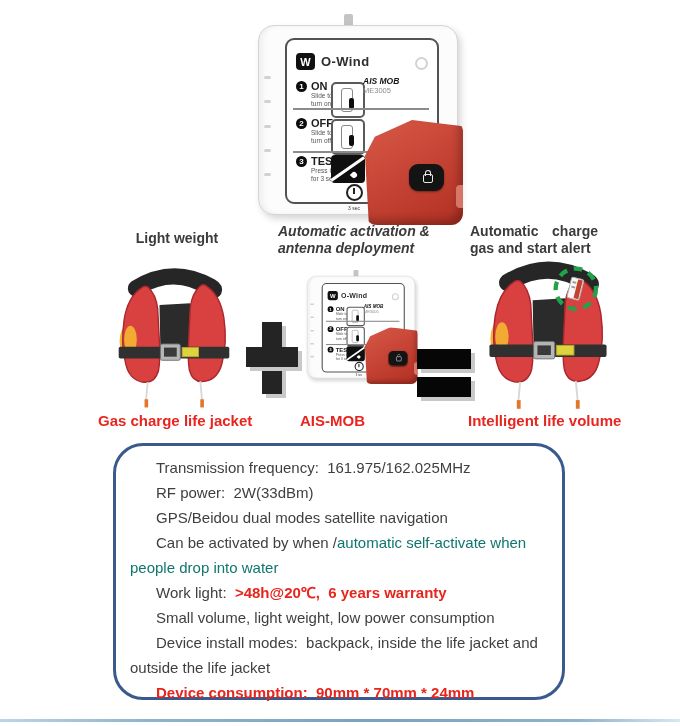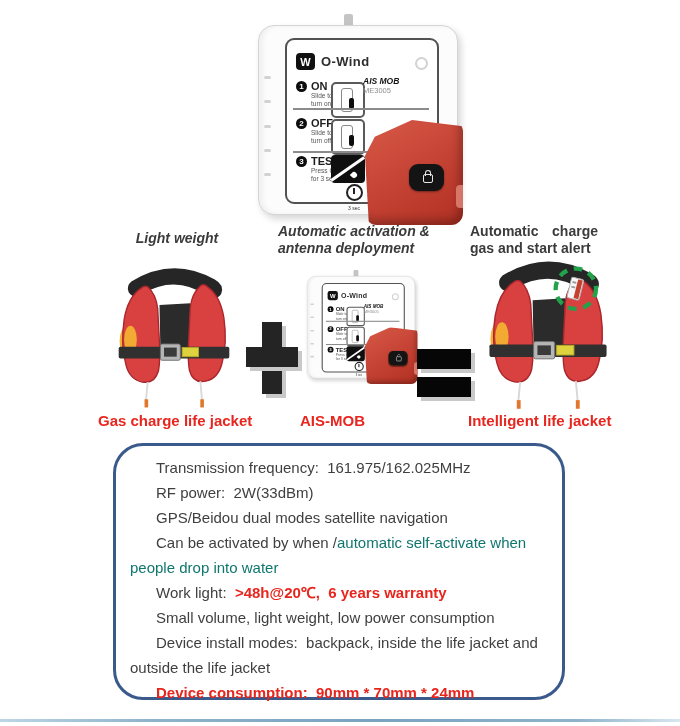--- a/index.html
+++ b/index.html
@@ -54,21 +54,21 @@
   .dev-button{position:absolute;left:44px;top:44px;width:35px;height:27px;background:#141414;border-radius:9px;
               box-shadow:0 1px 2px rgba(0,0,0,.4);}
   .btn-lock{position:absolute;left:14px;top:10px;width:8px;height:7px;border:1.5px solid #e8e8e8;border-radius:2px;}
   .btn-lock::before{content:"";position:absolute;left:1px;top:-5px;width:4px;height:5px;border:1.5px solid #e8e8e8;
                     border-bottom:none;border-radius:4px 4px 0 0;}
   .dev-mid-wrap{position:absolute;left:306px;top:270px;width:204px;height:200px;
                 transform:scale(0.54);transform-origin:0 0;}
 
   
   .feat{position:absolute;font-weight:bold;font-size:14px;color:#3b3b3b;line-height:1.18;}
-  .feat1{left:112px;top:230px;width:130px;text-align:center;font-style:italic;}
+  .feat1{left:112px;top:230px;width:130px;text-align:center;}
   .feat2{left:278px;top:223px;width:174px;font-style:italic;}
   .feat3{left:470px;top:223px;width:128px;text-align:justify;}
 
   
   .jacket{position:absolute;}
   .jacket-left{left:106px;top:252px;}
   .jacket-right{left:476px;top:248px;}
   .plus{position:absolute;left:246px;top:322px;width:54px;height:72px;}
   .plus::before{content:"";position:absolute;left:16px;top:0;width:20px;height:72px;background:#242424;box-shadow:4px 4px 0 #c9c9c9;}
   .plus::after{content:"";position:absolute;left:0;top:25px;width:52px;height:20px;background:#242424;box-shadow:4px 4px 0 #c9c9c9;}
@@ -282,21 +282,21 @@
       <rect x="97" y="29" width="13" height="22" rx="2" fill="#f7f7f7" stroke="#b0b0b0"></rect>
       <rect x="104" y="30" width="5" height="20" fill="#c4402f"></rect>
       <rect x="99" y="33" width="4" height="2" fill="#999"></rect>
       <rect x="99" y="38" width="4" height="2" fill="#999"></rect>
     </g>
     <circle cx="104" cy="40" r="21" fill="none" stroke="#22a24b" stroke-width="4.5" stroke-dasharray="9 7"></circle>
   </svg>
 
   <div class="eq-label eql">Gas charge life jacket</div>
   <div class="eq-label eqm">AIS-MOB</div>
-  <div class="eq-label eqr">Intelligent life jacket</div>
+  <div class="eq-label eqr">Intelligent life volume</div>
 
   <div class="spec-box">
     <div class="spec-line ind"><span>Transmission frequency:  161.975/162.025MHz</span></div>
     <div class="spec-line ind"><span>RF power:  2W(33dBm)</span></div>
     <div class="spec-line ind"><span>GPS/Beidou dual modes satellite navigation</span></div>
     <div class="spec-line ind"><span>Can be activated by when /</span><span class="sp-red">automatic self-activate when</span></div>
     <div class="spec-line"><span class="sp-red">people drop into water</span></div>
     <div class="spec-line ind"><span>Work light:  </span><span class="sp-redbold">&gt;48h@20℃,  6 years warranty</span></div>
     <div class="spec-line ind"><span>Small volume, light weight, low power consumption</span></div>
     <div class="spec-line ind"><span>Device install modes:  backpack, inside the life jacket and</span></div>

